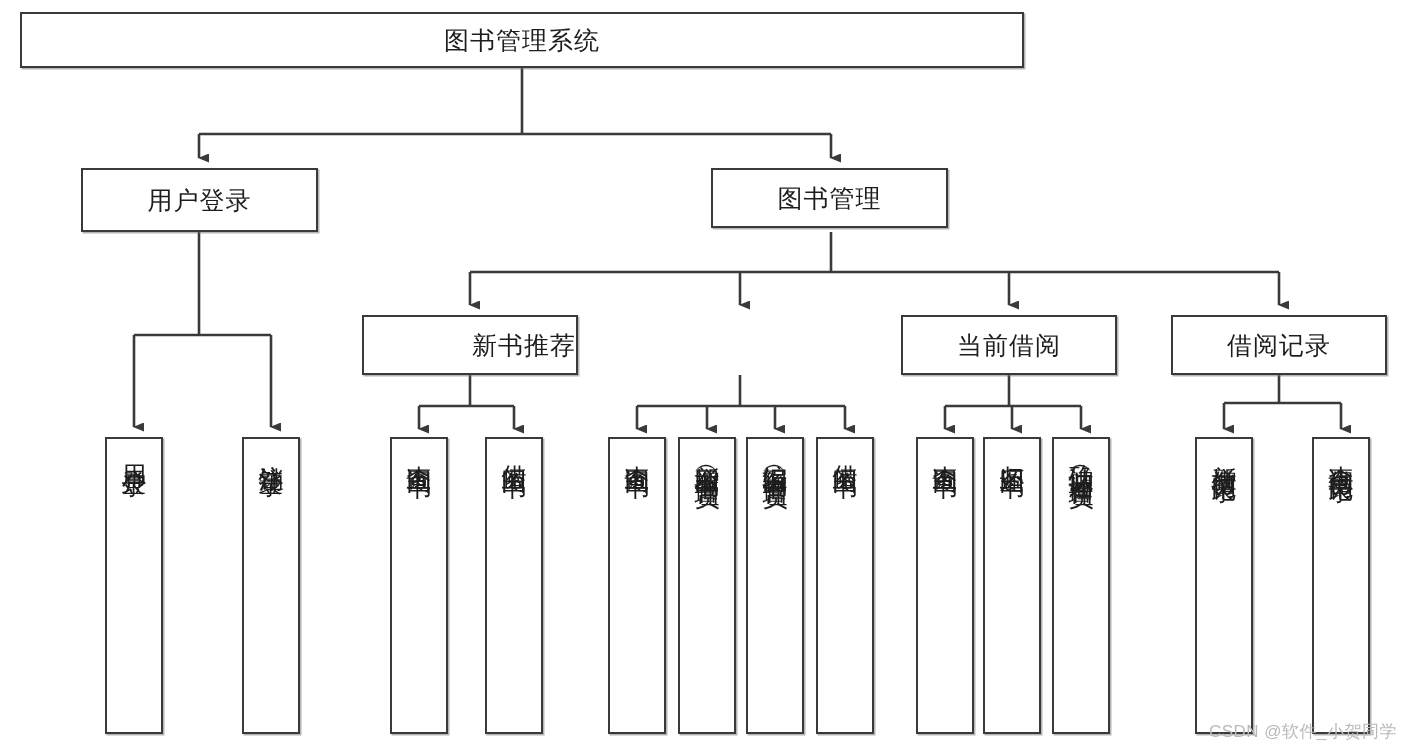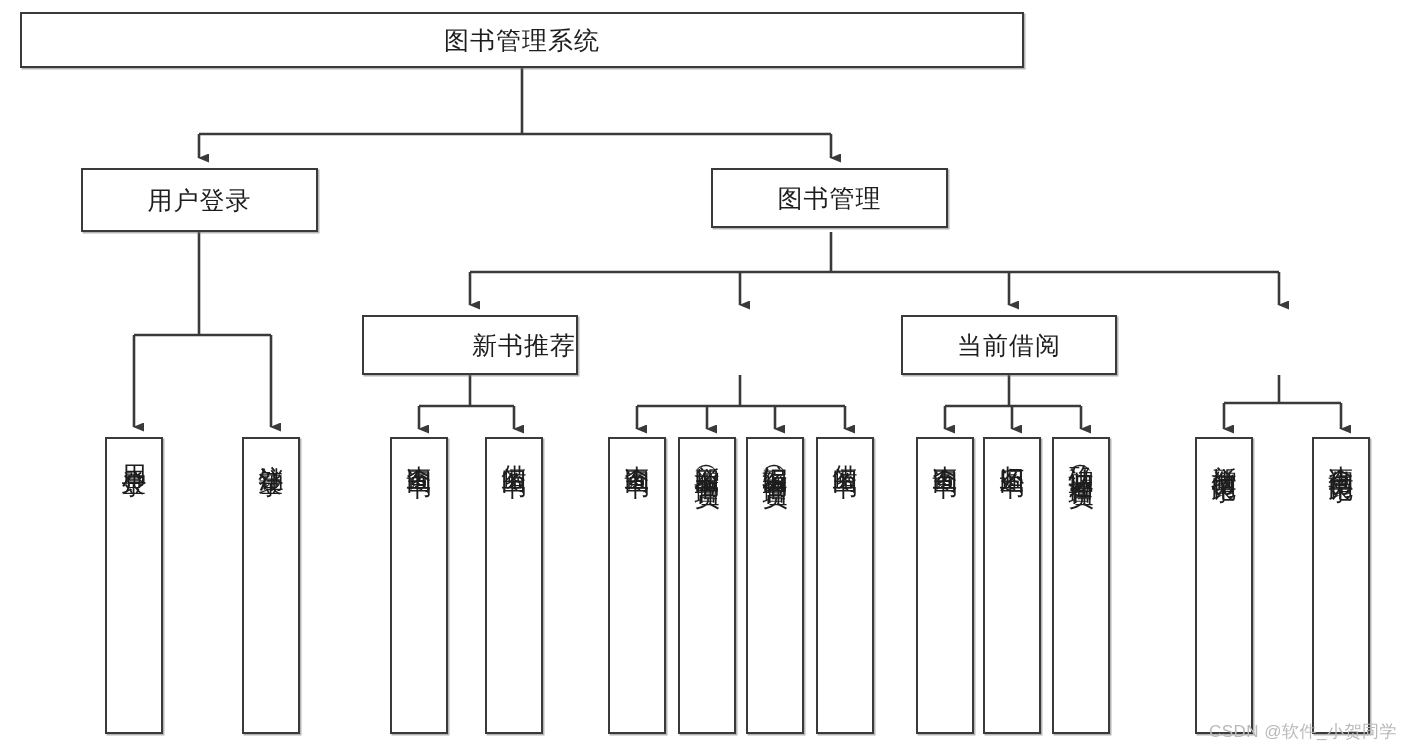--- a/index.html
+++ b/index.html
@@ -144,20 +144,23 @@
   <div class="node horiz" style="left:711px; top:168px; width:237px; height:60px;">
     <span class="node-label">图书管理</span>
   </div>
 
   <div class="node horiz" style="left:362px; top:315px; width:216px; height:60px;justify-content:flex-end;">
     <span class="node-label">新书推荐</span>
   </div>
   <div class="node horiz" style="left:901px; top:315px; width:216px; height:60px;">
     <span class="node-label">当前借阅</span>
   </div>
+  <div class="node horiz" style="left:1171px; top:315px; width:216px; height:60px;">
+    <span class="node-label">借阅记录</span>
+  </div>
 
   <div class="node vert" style="left:105px; top:437px; width:58px; height:297px;">
     <span class="node-label">用户登录</span>
   </div>
   <div class="node vert" style="left:242px; top:437px; width:58px; height:297px;">
     <span class="node-label">注销登录</span>
   </div>
 
   <div class="node vert" style="left:390px; top:437px; width:58px; height:297px;">
     <span class="node-label">查询图书</span>

